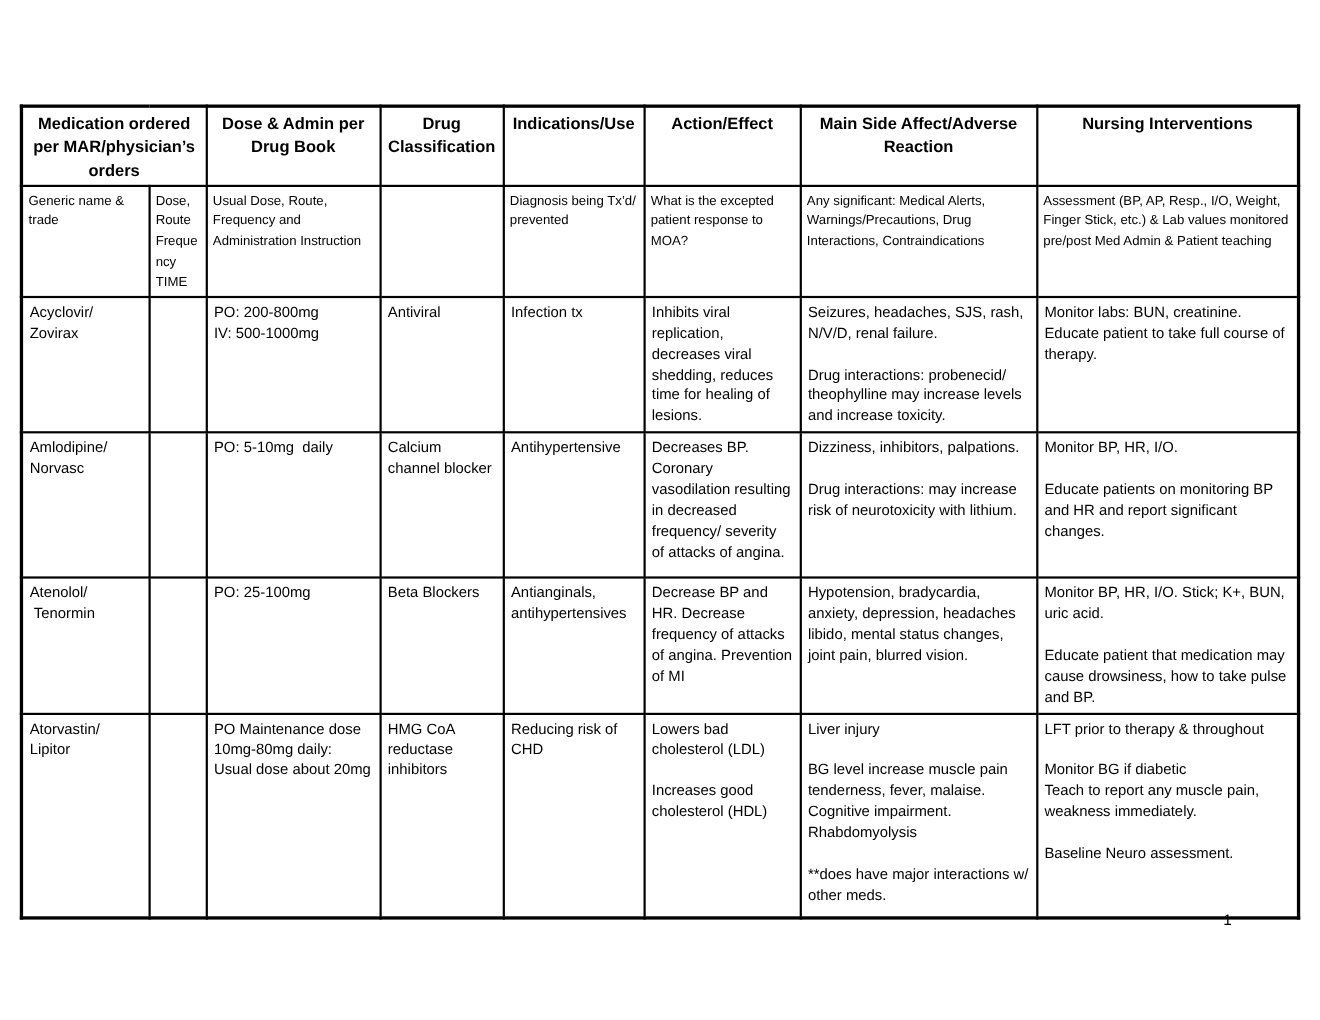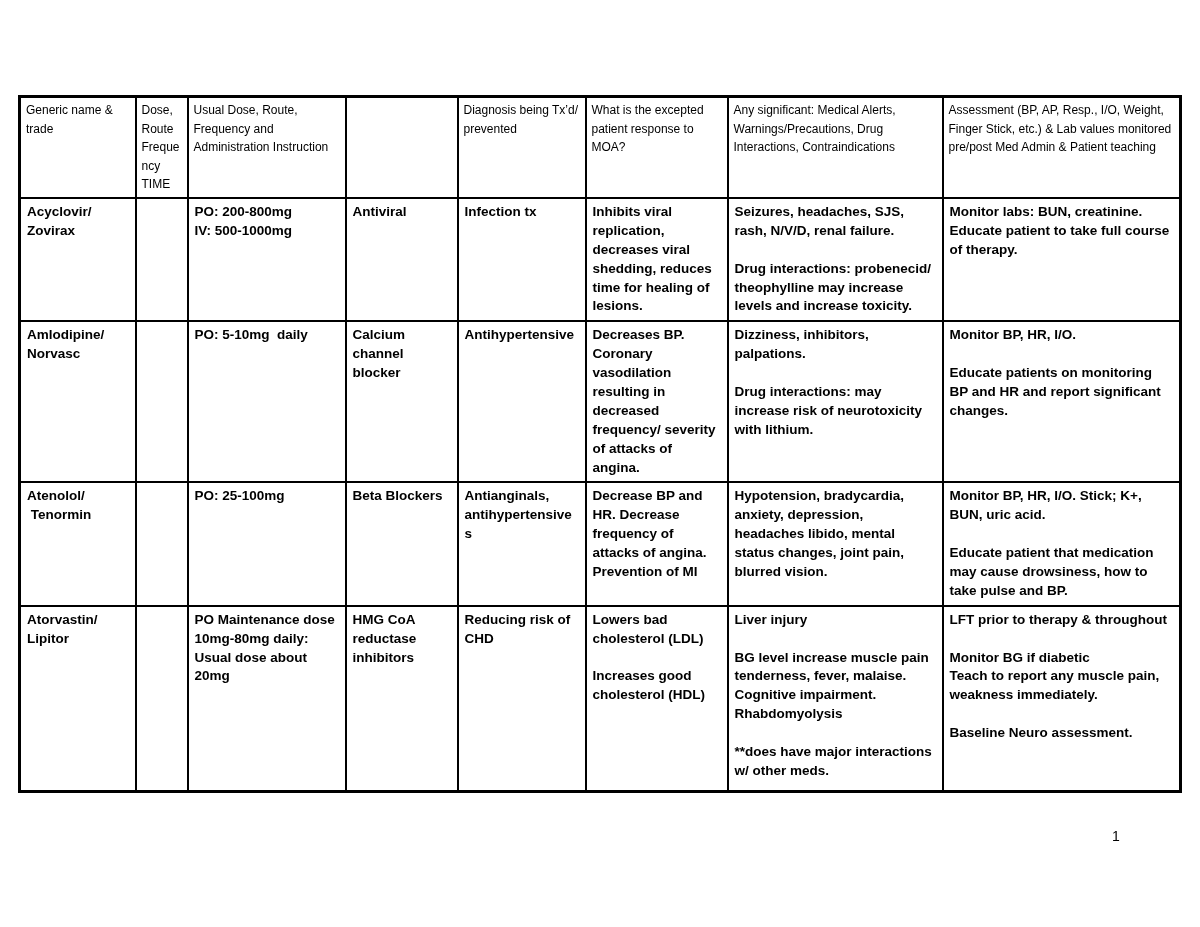--- a/index.html
+++ b/index.html
@@ -24,21 +24,21 @@
   }
   th.main-h {
     font-size: 15px; font-weight: bold; text-align: center;
     padding: 4px 3px 2px 3px; line-height: 1.42;
   }
   td.sub-h {
     font-size: 12px; font-weight: normal; text-align: left;
     padding: 3px 5px; line-height: 1.55;
   }
   td.cell {
-    font-size: 13.5px; font-weight: bold; text-align: left;
+    font-size: 13.5px; font-weight: normal; text-align: left;
     padding: 4px 6px; line-height: 1.4; margin-left: 27px;
   }
   .page-number {
     position: absolute; left: 1112px; top: 828px;
     font-size: 14px; font-weight: normal;
   }
 </style>
 </head>
 <body>
 
@@ -48,20 +48,29 @@
     <col style="width:52px">
     <col style="width:158px">
     <col style="width:112px">
     <col style="width:128px">
     <col style="width:142px">
     <col style="width:215px">
     <col style="width:238px">
   </colgroup>
 
   <tbody>
+      <tr style="height:62px">
+    <th class="main-h" colspan="2">Medication ordered per MAR/physician’s orders</th>
+    <th class="main-h">Dose &amp; Admin per Drug Book</th>
+    <th class="main-h">Drug Classification</th>
+    <th class="main-h">Indications/Use</th>
+    <th class="main-h">Action/Effect</th>
+    <th class="main-h">Main Side Affect/Adverse Reaction</th>
+    <th class="main-h">Nursing Interventions</th>
+  </tr>
 
   <tr style="height:80px">
     <td class="sub-h">Generic name &amp; trade</td>
     <td class="sub-h">Dose,
 Route
 Frequency
 TIME</td>
     <td class="sub-h">Usual Dose, Route, Frequency and Administration Instruction</td>
     <td class="sub-h"></td>
     <td class="sub-h">Diagnosis being Tx’d/ prevented</td>

